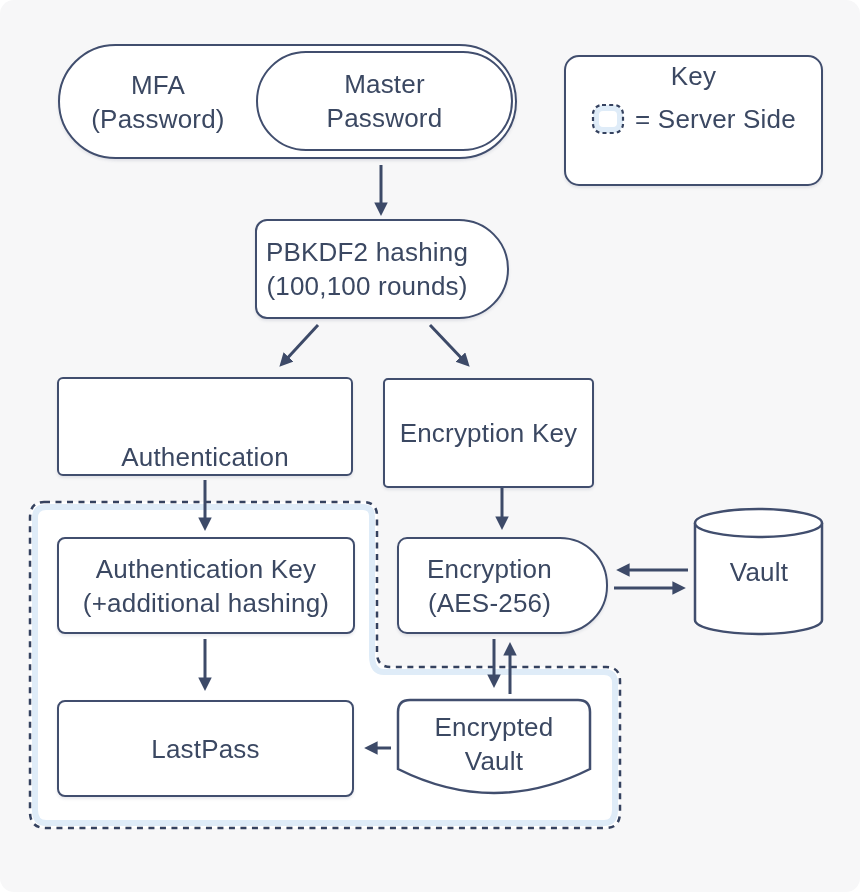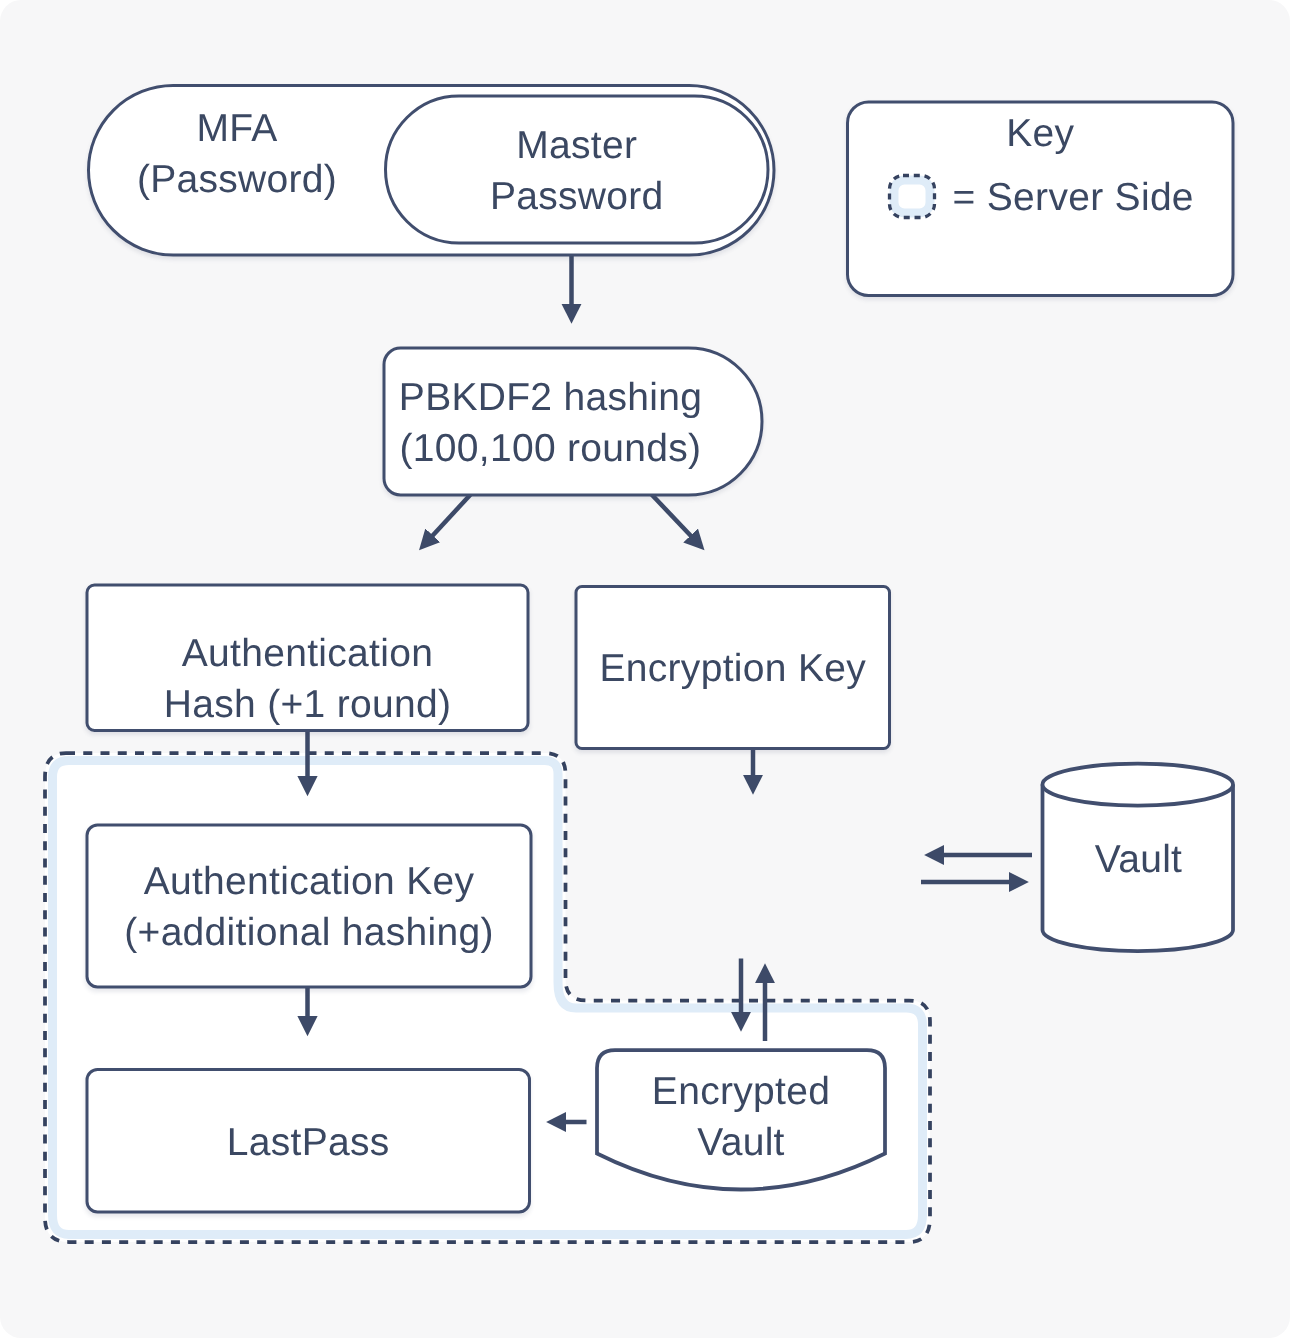--- a/index.html
+++ b/index.html
@@ -21,33 +21,32 @@
   .swatch-dash{fill:none;stroke:var(--dash,#35425f);stroke-width:2.2;stroke-dasharray:4 3.2;}
   .swatch-glow{fill:none;stroke:var(--blue,#dfecf8);stroke-width:6;}
 
   
   .node{
     position:absolute;box-sizing:border-box;background:#ffffff;
     border:2.5px solid var(--outline,#414e6e);
     display:flex;flex-direction:column;align-items:center;justify-content:center;
     text-align:center;font-size:26px;line-height:34px;letter-spacing:.2px;
     box-shadow:0 2px 3px rgba(65,78,110,.12);
-    margin-top:12px;
   }
   .plain{position:absolute;box-sizing:border-box;display:flex;flex-direction:column;
     align-items:center;justify-content:center;text-align:center;
     font-size:26px;line-height:34px;letter-spacing:.2px;}
 
   .mfa-pill{left:58px;top:44px;width:459px;height:115px;border-radius:58px;}
   .mfa-label{left:58px;top:44px;width:200px;height:115px;}
   .master-pill{left:256px;top:51px;width:257px;height:100px;border-radius:50px;box-shadow:none;}
   .pbkdf2{left:255px;top:219px;width:254px;height:100px;border-radius:12px 50px 50px 12px;padding-right:30px;}
   .auth-hash{left:57px;top:377px;width:296px;height:99px;border-radius:6px;justify-content:flex-end;}
   .enc-key{left:383px;top:378px;width:211px;height:110px;border-radius:5px;justify-content:center;}
-  .auth-key{left:57px;top:537px;width:298px;height:110px;border-radius:8px;}
+  .auth-key{left:57px;top:537px;width:298px;height:97px;border-radius:8px;}
   .encryption{left:397px;top:537px;width:211px;height:97px;border-radius:10px 48px 48px 10px;padding-right:26px;}
   .lastpass{left:57px;top:700px;width:297px;height:97px;border-radius:8px;}
   .encvault-label{left:398px;top:700px;width:192px;height:88px;}
   .vault-label{left:695px;top:520px;width:128px;height:104px;}
 
   .key-box{left:564px;top:55px;width:259px;height:131px;border-radius:15px;
     justify-content:flex-start;padding-top:2px;}
   .key-row{display:flex;align-items:center;gap:10px;margin-top:9px;}
 </style>
 </head>
@@ -106,32 +105,35 @@
     </div>
   </div>
 
   <div class="node pbkdf2">
     <span>PBKDF2 hashing</span>
     <span>(100,100 rounds)</span>
   </div>
 
   <div class="node auth-hash">
     <span>Authentication</span>
-    <span>Hash (+1 round)</span>
   </div>
 
   <div class="node enc-key">
     <span>Encryption Key</span>
   </div>
 
   <div class="node auth-key">
     <span>Authentication Key</span>
     <span>(+additional hashing)</span>
   </div>
 
+  <div class="node encryption">
+    <span>Encryption</span>
+    <span>(AES-256)</span>
+  </div>
 
   <div class="node lastpass">
     <span>LastPass</span>
   </div>
 
   <div class="plain encvault-label">
     <span>Encrypted</span>
     <span>Vault</span>
   </div>
 

